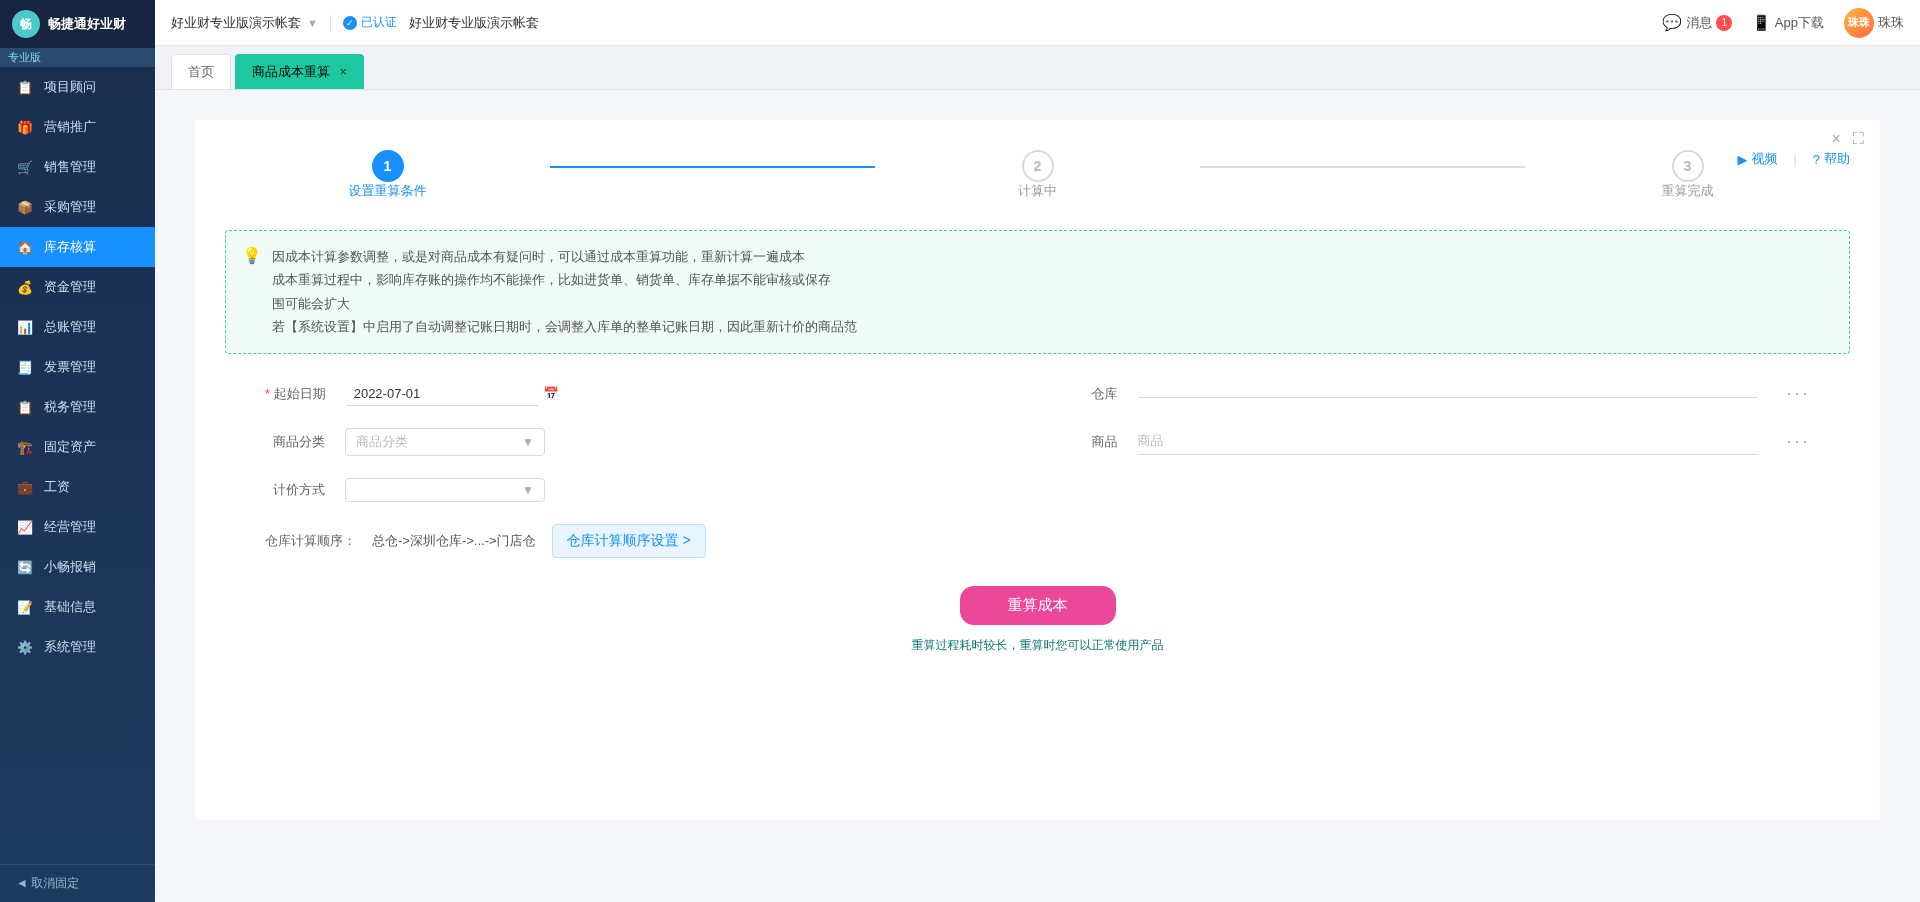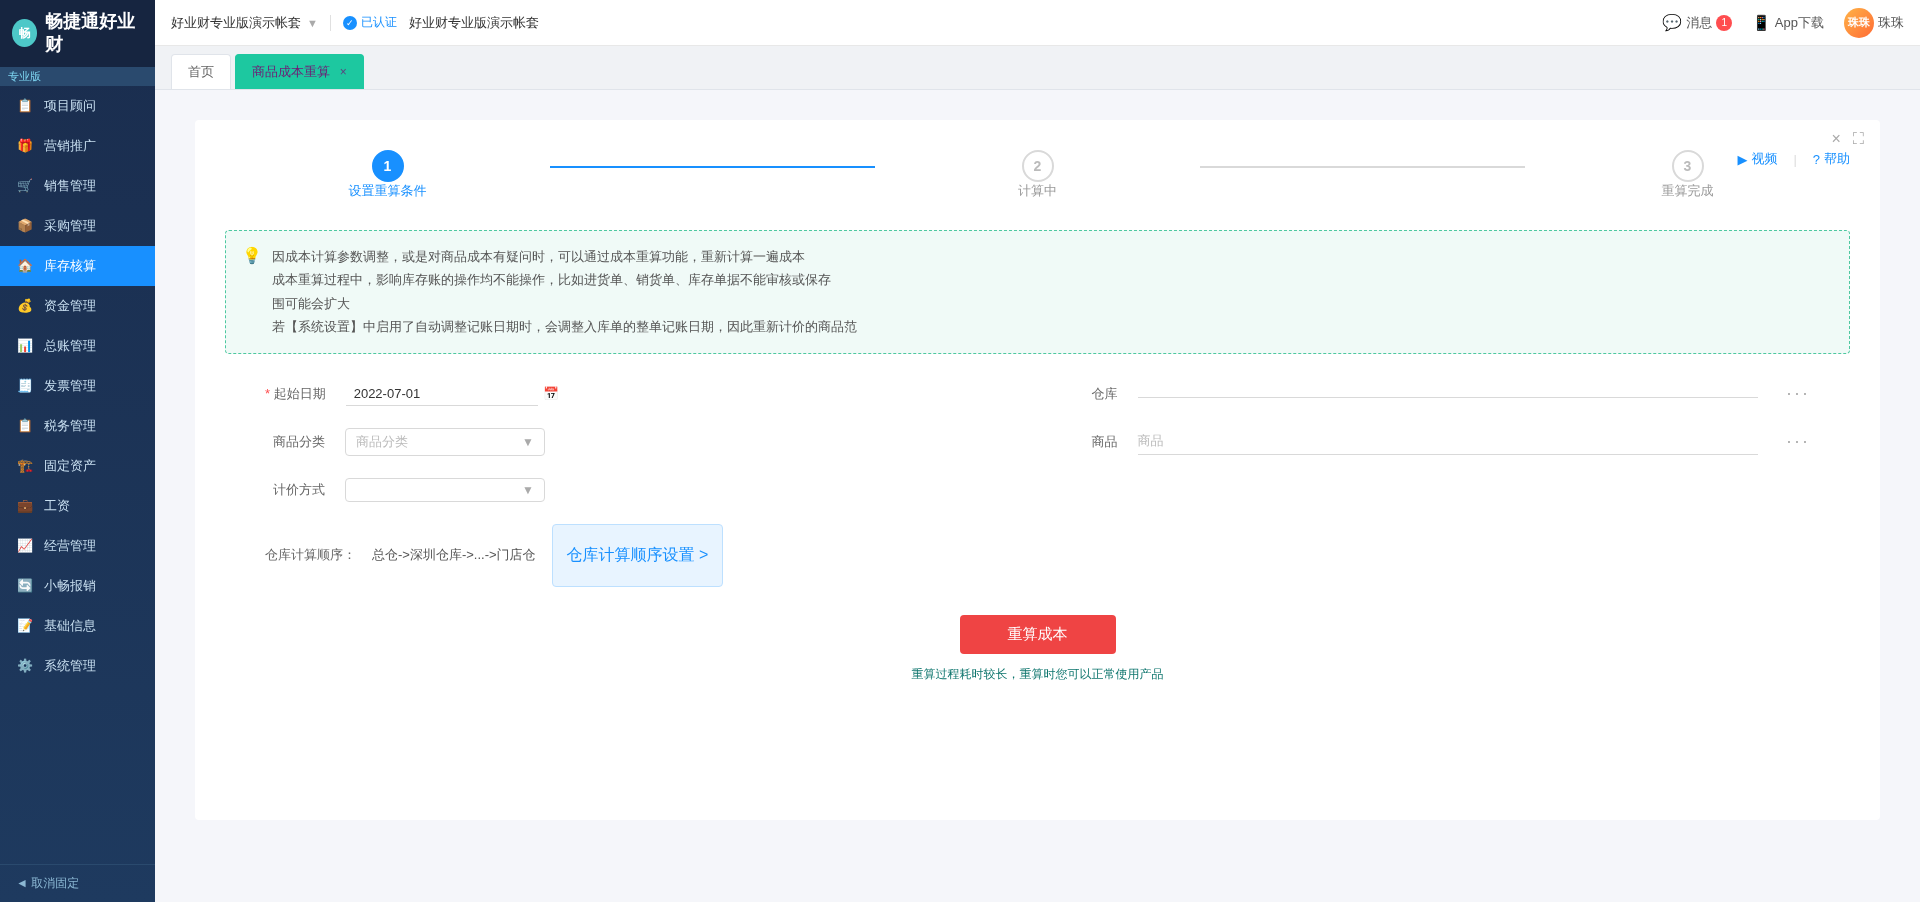--- a/index.html
+++ b/index.html
@@ -21,21 +21,21 @@
       gap: 8px;
       background: #162540;
     }
     .sidebar-logo-icon {
       width: 28px; height: 28px;
       background: #4dc8c8;
       border-radius: 50%;
       display: flex; align-items: center; justify-content: center;
       font-size: 12px; color: #fff; font-weight: bold;
     }
-    .sidebar-logo-text { font-size: 18px; line-height: 1.3; }
+    .sidebar-logo-text { font-size: 13px; line-height: 1.3; }
     .sidebar-logo-text .main { color: #fff; font-weight: bold; }
     .sidebar-edition { background: #2a4a6e; color: #7dd4f0; font-size: 11px; padding: 2px 8px; }
 
     .sidebar-nav { flex: 1; overflow-y: auto; overflow-x: hidden; }
     .sidebar-nav::-webkit-scrollbar { width: 3px; }
     .sidebar-nav::-webkit-scrollbar-thumb { background: #3a5a7e; }
 
     .nav-item {
       display: flex; align-items: center; gap: 10px;
       padding: 11px 16px;
@@ -110,21 +110,21 @@
       border-bottom: 1px solid #e0e4ea;
     }
     .tab {
       padding: 8px 16px;
       background: #fff;
       border-radius: 4px 4px 0 0;
       cursor: pointer; font-size: 13px; color: #666;
       border: 1px solid #e0e4ea; border-bottom: none;
     }
     .tab.active {
-      background: #1dc8a0; color: #701a75; border-color: #1dc8a0;
+      background: #1dc8a0; color: #000000; border-color: #1dc8a0;
     }
     .tab-close { margin-left: 6px; font-size: 12px; opacity: 0.8; }
 
     
     .content {
       flex: 1; overflow-y: auto; padding: 30px 40px;
       background: #f5f6fa;
       position: relative;
     }
     .content-inner {
@@ -214,31 +214,31 @@
 
     
     .calc-order-row {
       display: flex; align-items: center; gap: 16px; margin-bottom: 28px;
     }
     .calc-order-label { color: #666; font-size: 13px; }
     .calc-order-value { color: #555; font-size: 13px; }
     .calc-order-btn {
       background: #e8f4ff; color: #1890ff;
       border: 1px solid #bde0ff; border-radius: 4px;
-      padding: 20px 14px; cursor: pointer; font-size: 16px;
+      padding: 7px 14px; cursor: pointer; font-size: 14px;
       display: flex; align-items: flex-end; gap: 4px;
     }
 
     
     .submit-area {
       display: flex; flex-direction: column; align-items: center; gap: 12px;
     }
     .recalc-btn {
-      background: #ef4444; color: #fff;
-      border: none; border-radius: 4px;
+      background: #ec4899; color: #fff;
+      border: none; border-radius: 14px;
       padding: 10px 48px; font-size: 15px; cursor: pointer;
       font-weight: 500;
     }
     .recalc-note { color: #0f766e; font-size: 12px; }
 
     
     .window-controls {
       position: absolute; top: 10px; right: 16px;
       display: flex; gap: 12px; color: #aaa; font-size: 16px;
     }

